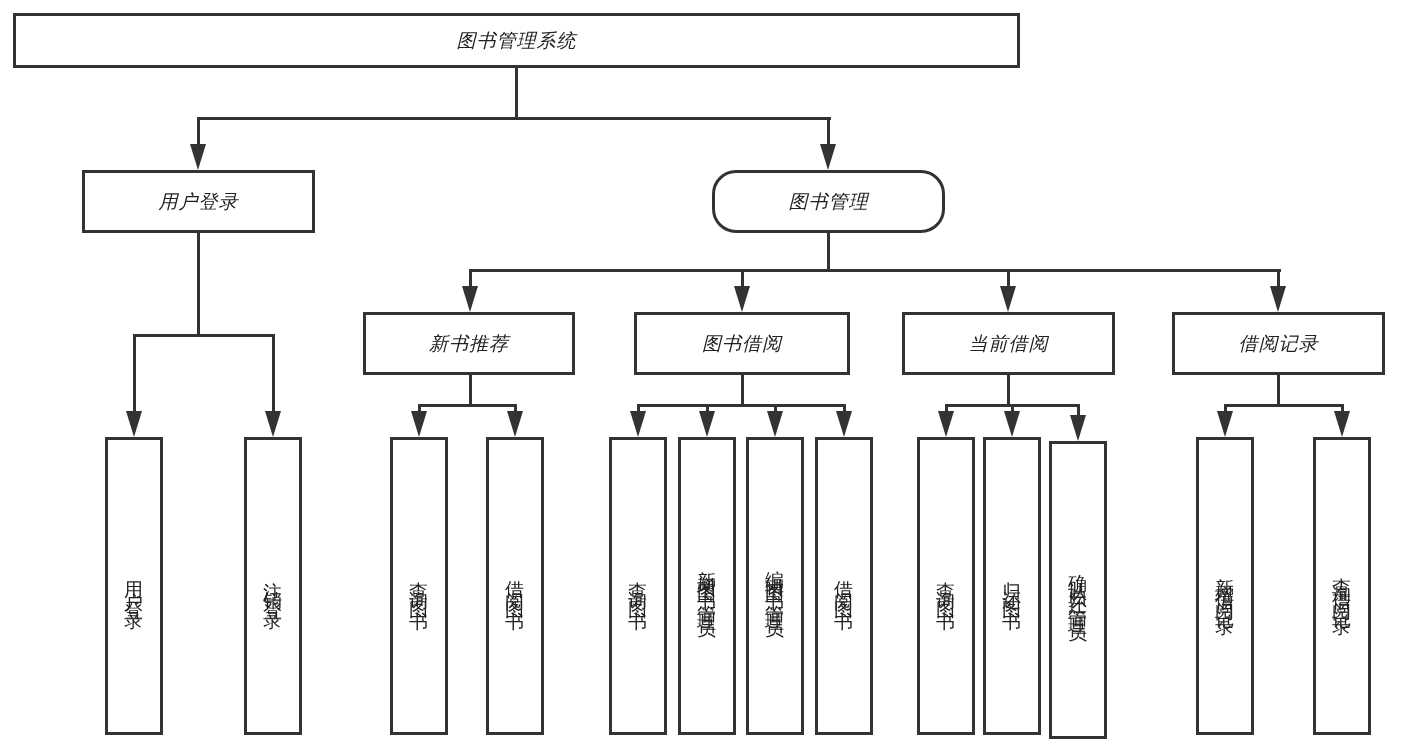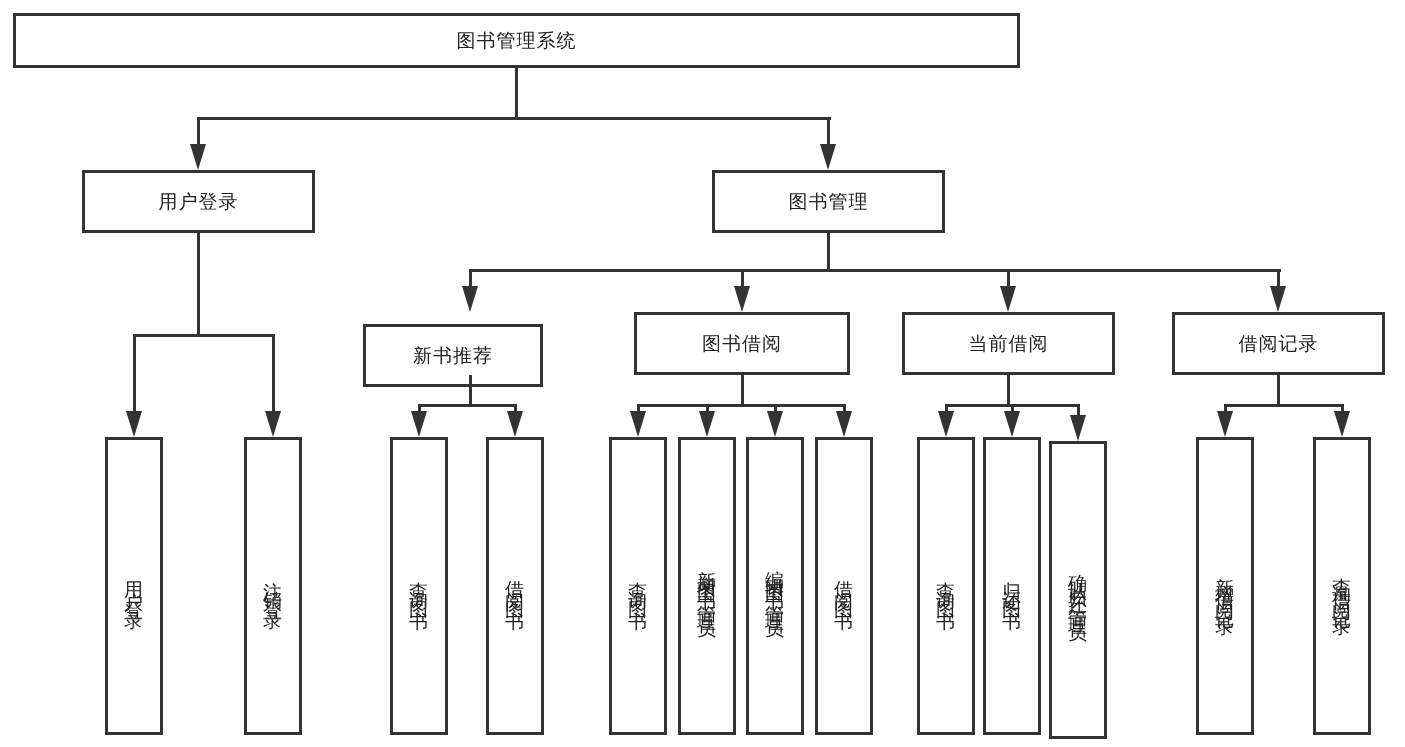--- a/index.html
+++ b/index.html
@@ -20,20 +20,21 @@
   .hbox{
     position:absolute;
     box-sizing:border-box;
     border:3px solid var(--line);
     background:var(--box-bg);
     color:var(--text);
     display:flex;align-items:center;justify-content:center;
     font-size:19px;
     letter-spacing:1px;
     height:63px;
+    font-style:italic;
   }
   
   .vbox{
     position:absolute;
     box-sizing:border-box;
     border:3px solid var(--line);
     background:var(--box-bg);
     color:var(--text);
     display:flex;align-items:center;justify-content:center;
     writing-mode:vertical-rl;
@@ -72,41 +73,41 @@
   <div class="hbox" style="left:13px;top:13px;width:1007px;height:55px;">图书管理系统</div>
 
   <div class="vl" style="left:515px;top:68px;height:52px;"></div>
   <div class="hl" style="left:197px;top:117px;width:634px;"></div>
   <div class="vl" style="left:197px;top:117px;height:30px;"></div>
   <div class="ah" style="left:190px;top:144px;"></div>
   <div class="vl" style="left:827px;top:117px;height:30px;"></div>
   <div class="ah" style="left:820px;top:144px;"></div>
 
   <div class="hbox" style="left:82px;top:170px;width:233px;">用户登录</div>
-  <div class="hbox" style="left:712px;top:170px;width:233px;">图书管理</div>
+  <div class="hbox" style="left:712px;top:170px;width:233px;border-radius:24px;">图书管理</div>
 
   <div class="vl" style="left:197px;top:233px;height:104px;"></div>
   <div class="hl" style="left:133px;top:334px;width:142px;"></div>
   <div class="vl" style="left:133px;top:334px;height:82px;"></div>
   <div class="ah" style="left:126px;top:411px;"></div>
   <div class="vl" style="left:272px;top:334px;height:82px;"></div>
   <div class="ah" style="left:265px;top:411px;"></div>
 
   <div class="vl" style="left:827px;top:233px;height:39px;"></div>
   <div class="hl" style="left:469px;top:269px;width:812px;"></div>
   <div class="vl" style="left:469px;top:269px;height:22px;"></div>
   <div class="ah" style="left:462px;top:286px;"></div>
   <div class="vl" style="left:741px;top:269px;height:22px;"></div>
   <div class="ah" style="left:734px;top:286px;"></div>
   <div class="vl" style="left:1007px;top:269px;height:22px;"></div>
   <div class="ah" style="left:1000px;top:286px;"></div>
   <div class="vl" style="left:1277px;top:269px;height:22px;"></div>
   <div class="ah" style="left:1270px;top:286px;"></div>
 
-  <div class="hbox" style="left:363px;top:312px;width:180px;margin-top:12px;">新书推荐</div>
+  <div class="hbox" style="left:363px;top:312px;width:212px;">新书推荐</div>
   <div class="hbox" style="left:902px;top:312px;width:213px;">当前借阅</div>
   <div class="hbox" style="left:634px;top:312px;width:216px;">图书借阅</div>
   <div class="hbox" style="left:1172px;top:312px;width:213px;">借阅记录</div>
 
   <div class="vl" style="left:469px;top:375px;height:32px;"></div>
   <div class="hl" style="left:418px;top:404px;width:99px;"></div>
   <div class="vl" style="left:418px;top:404px;height:12px;"></div>
   <div class="ah" style="left:411px;top:411px;"></div>
   <div class="vl" style="left:514px;top:404px;height:12px;"></div>
   <div class="ah" style="left:507px;top:411px;"></div>

